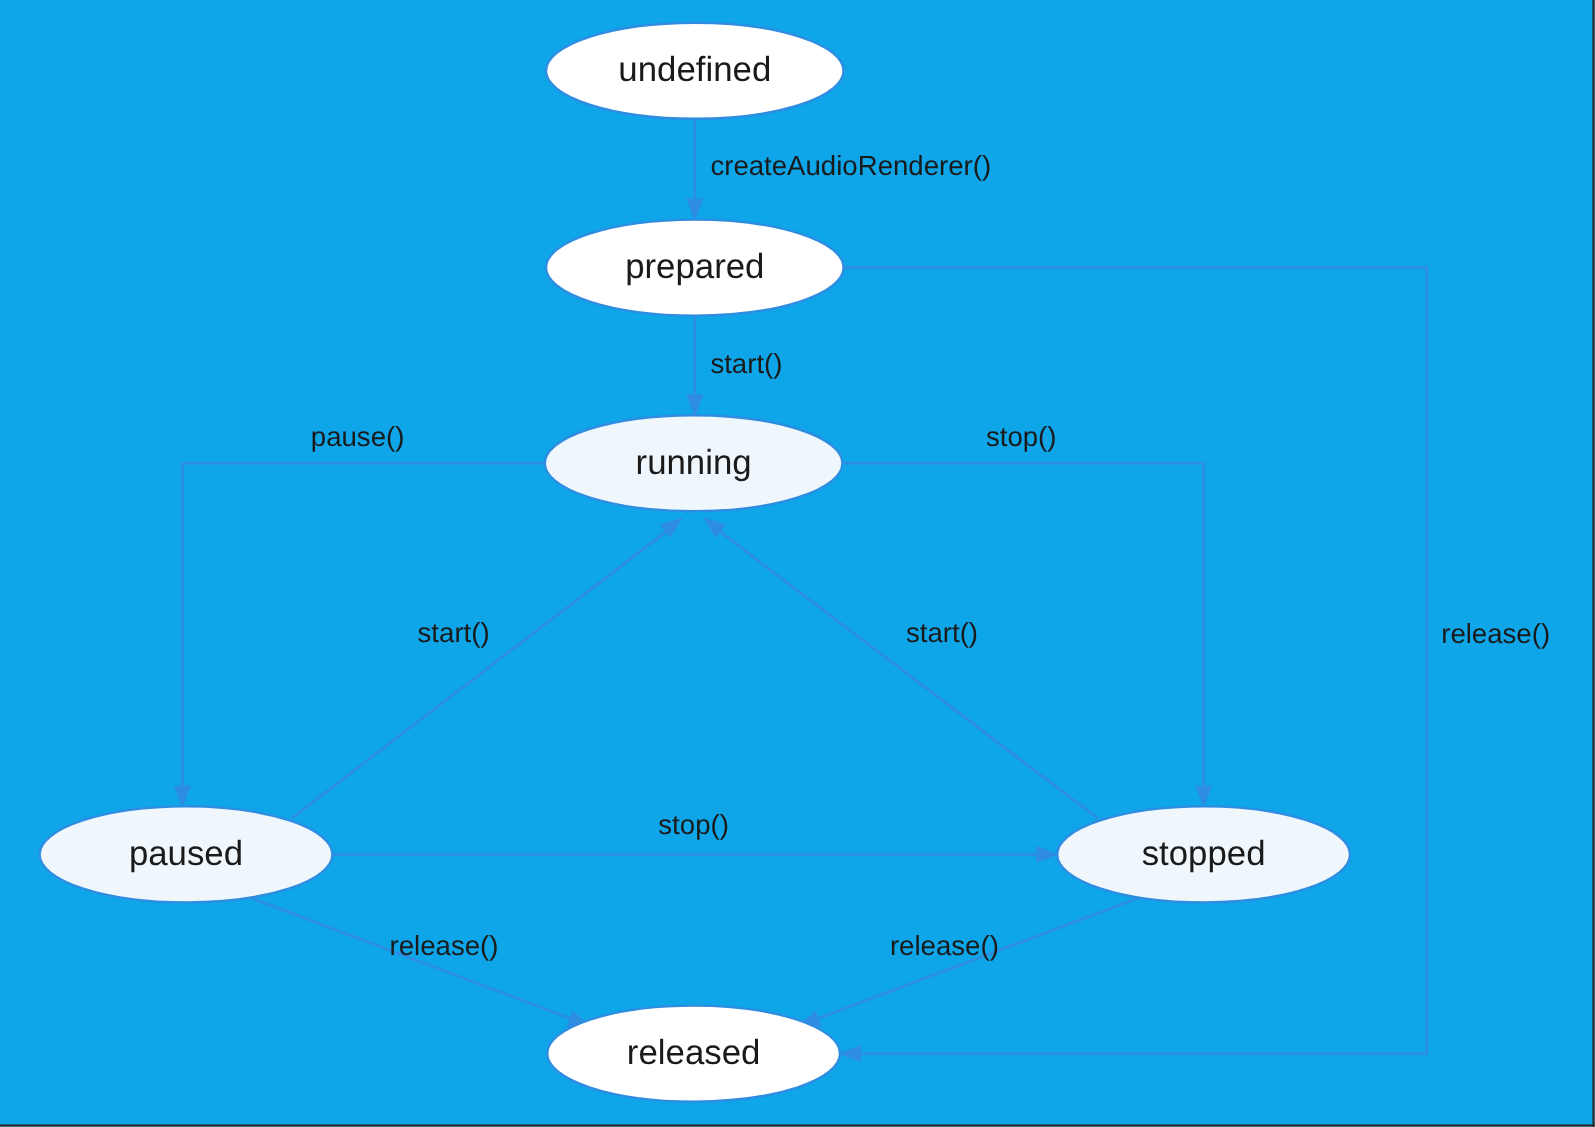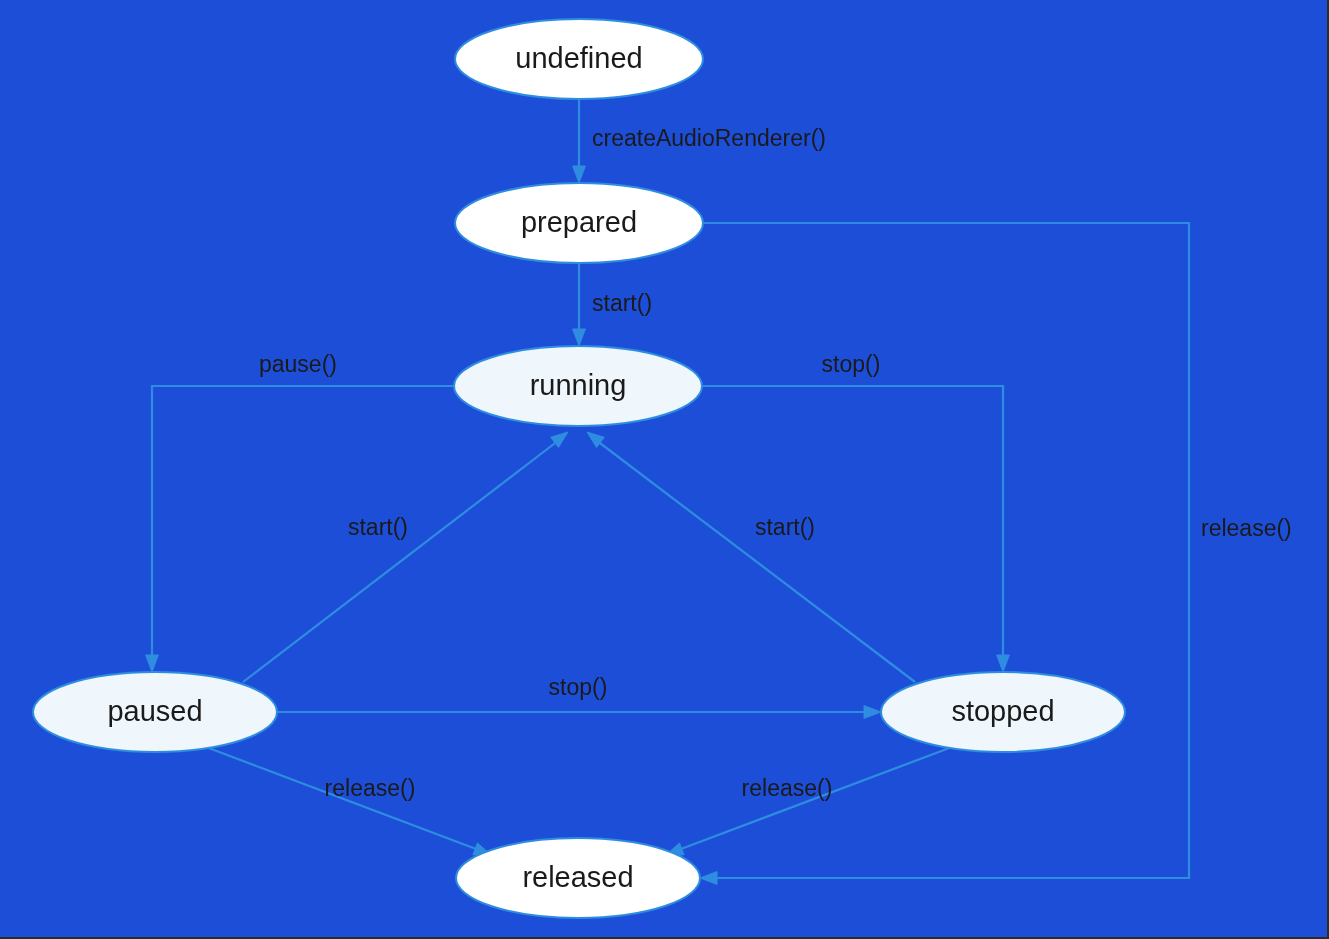--- a/index.html
+++ b/index.html
@@ -13,21 +13,21 @@
     font-family: "Liberation Sans", sans-serif;
     overflow: hidden;
   }
   #diagram-root {
     position: relative;
     width: 1329px;
     height: 939px;
     box-sizing: border-box;
     border-right: 2px solid #2b2b2b;
     border-bottom: 2px solid #2b2b2b;
-    background: #1d4ed8;
+    background: #0ea5e9;
   }
   svg#state-diagram {
     display: block;
     width: 1329px;
     height: 939px;
   }
   .node-shape {
     stroke-width: 2;
   }
   .node-label {

